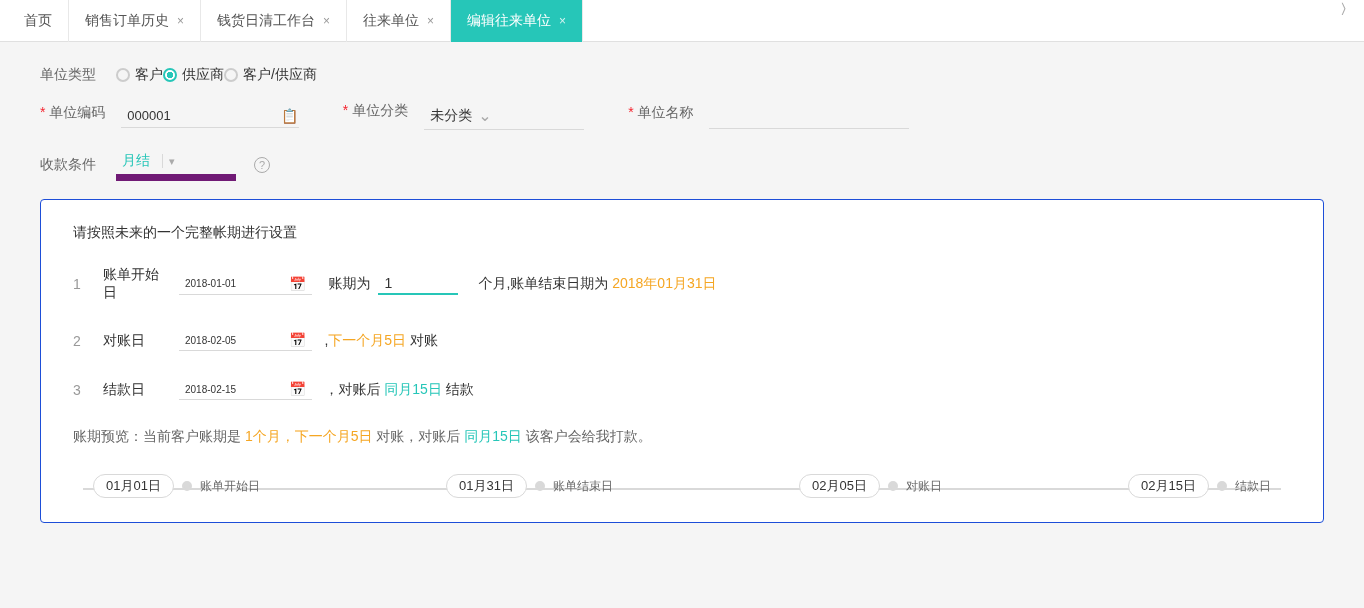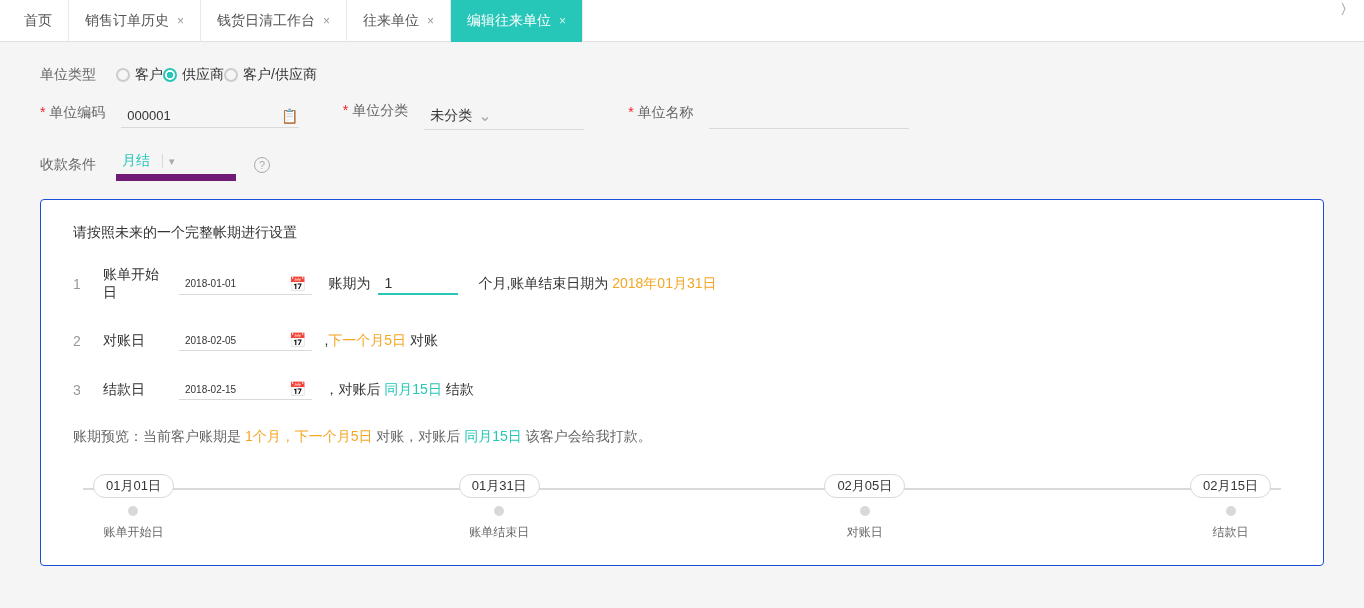--- a/index.html
+++ b/index.html
@@ -248,21 +248,21 @@
     }
     .timeline-nodes {
       display: flex;
       justify-content: space-between;
       width: 100%;
       position: relative;
       z-index: 1;
     }
     .timeline-node {
       display: flex;
-      flex-direction: column;
+      flex-direction: row;
       align-items: center;
       gap: 8px;
     }
     .node-dot {
       width: 10px;
       height: 10px;
       border-radius: 50%;
       background: #d9d9d9;
       border: 2px solid #d9d9d9;
       flex-shrink: 0;

